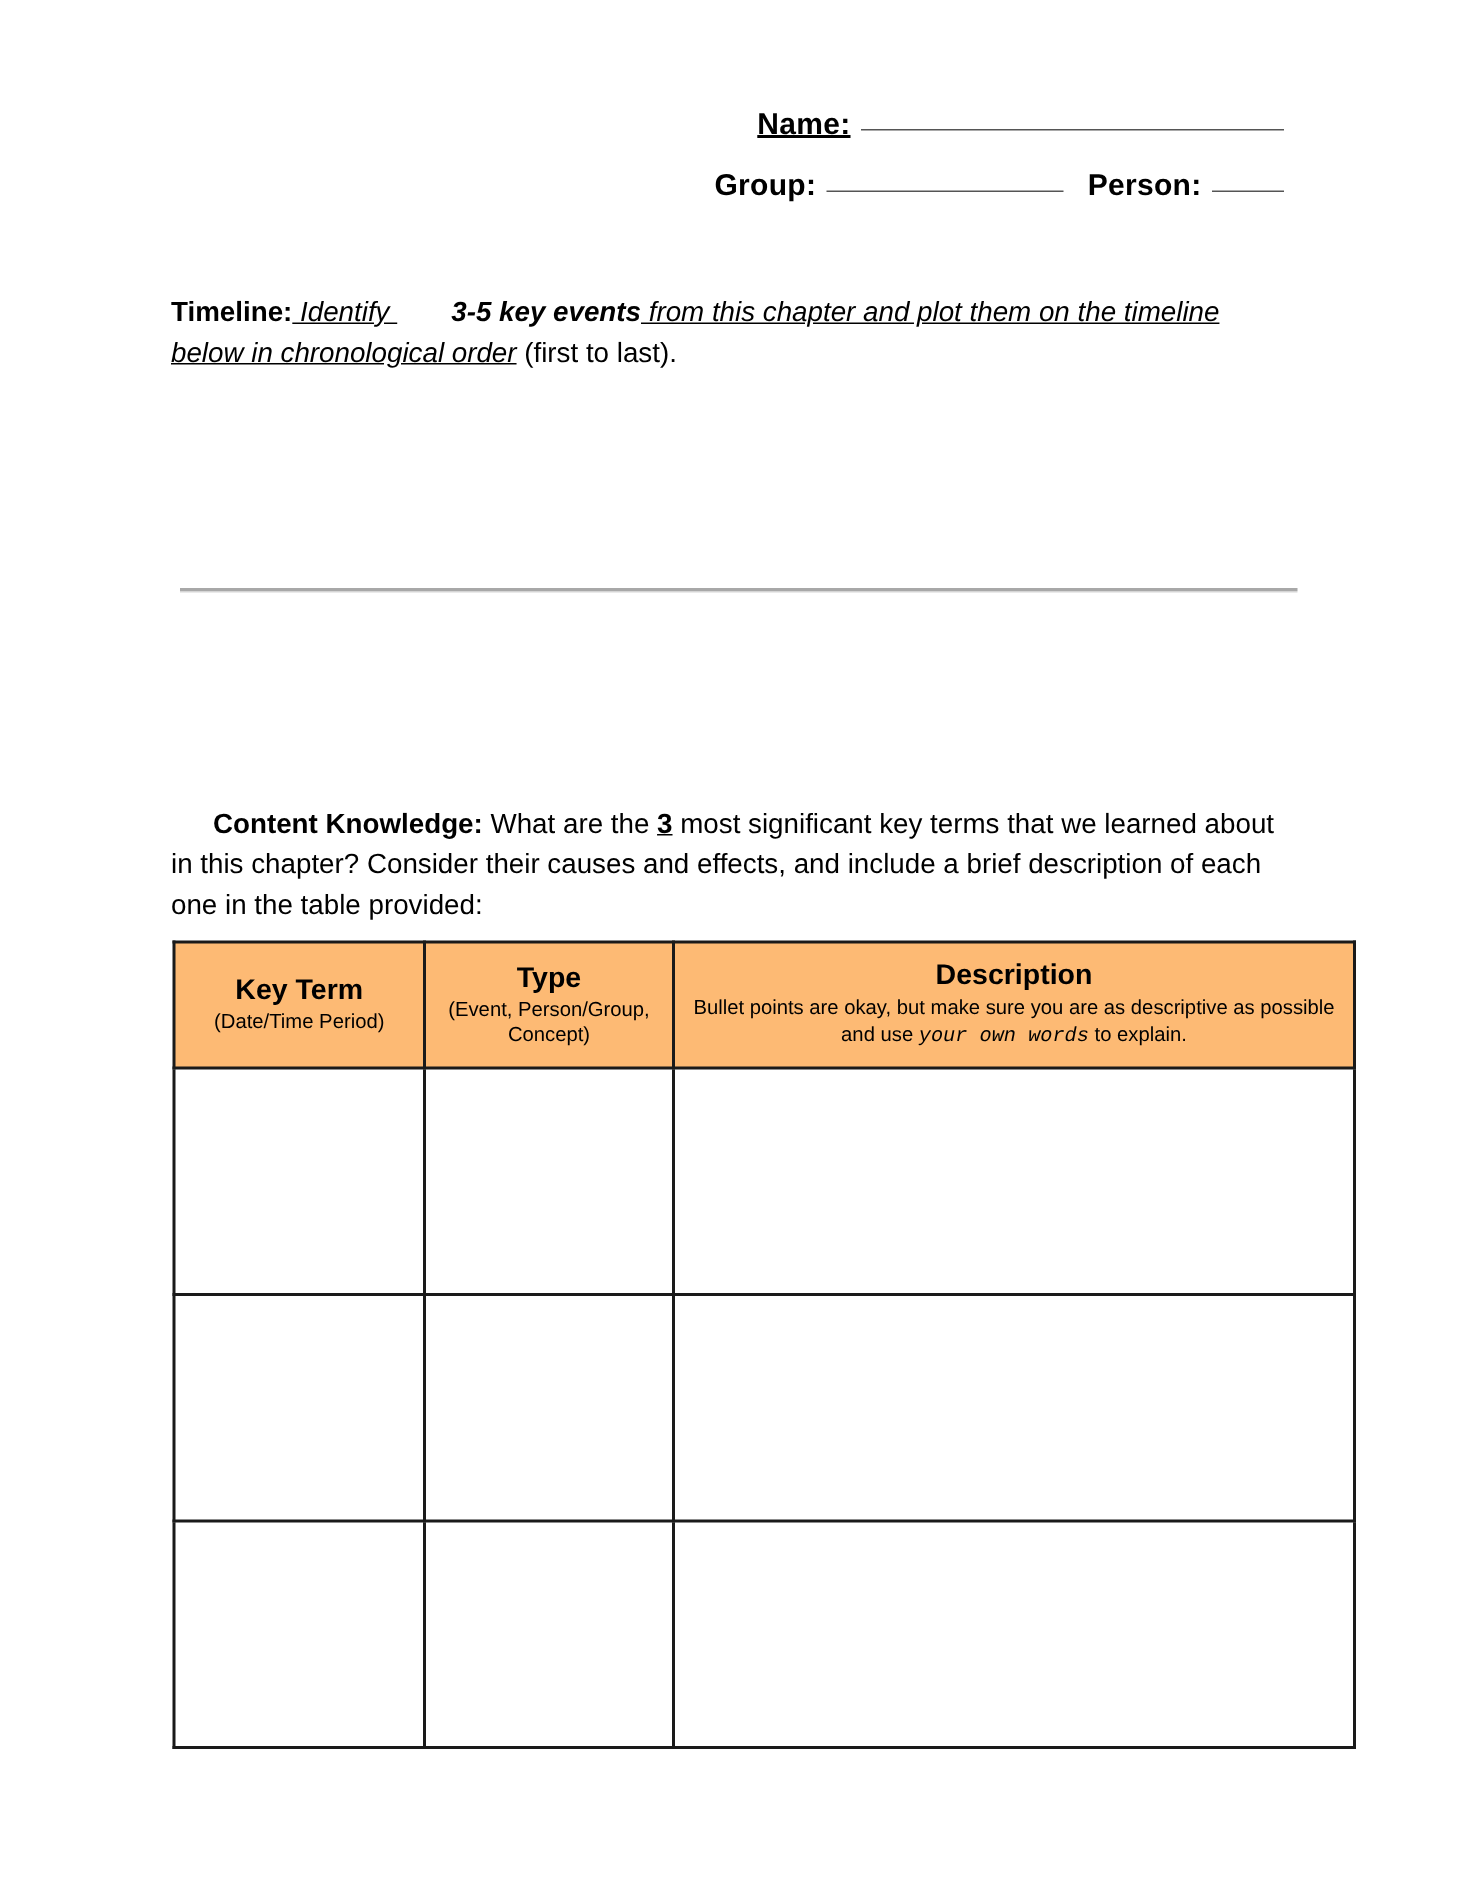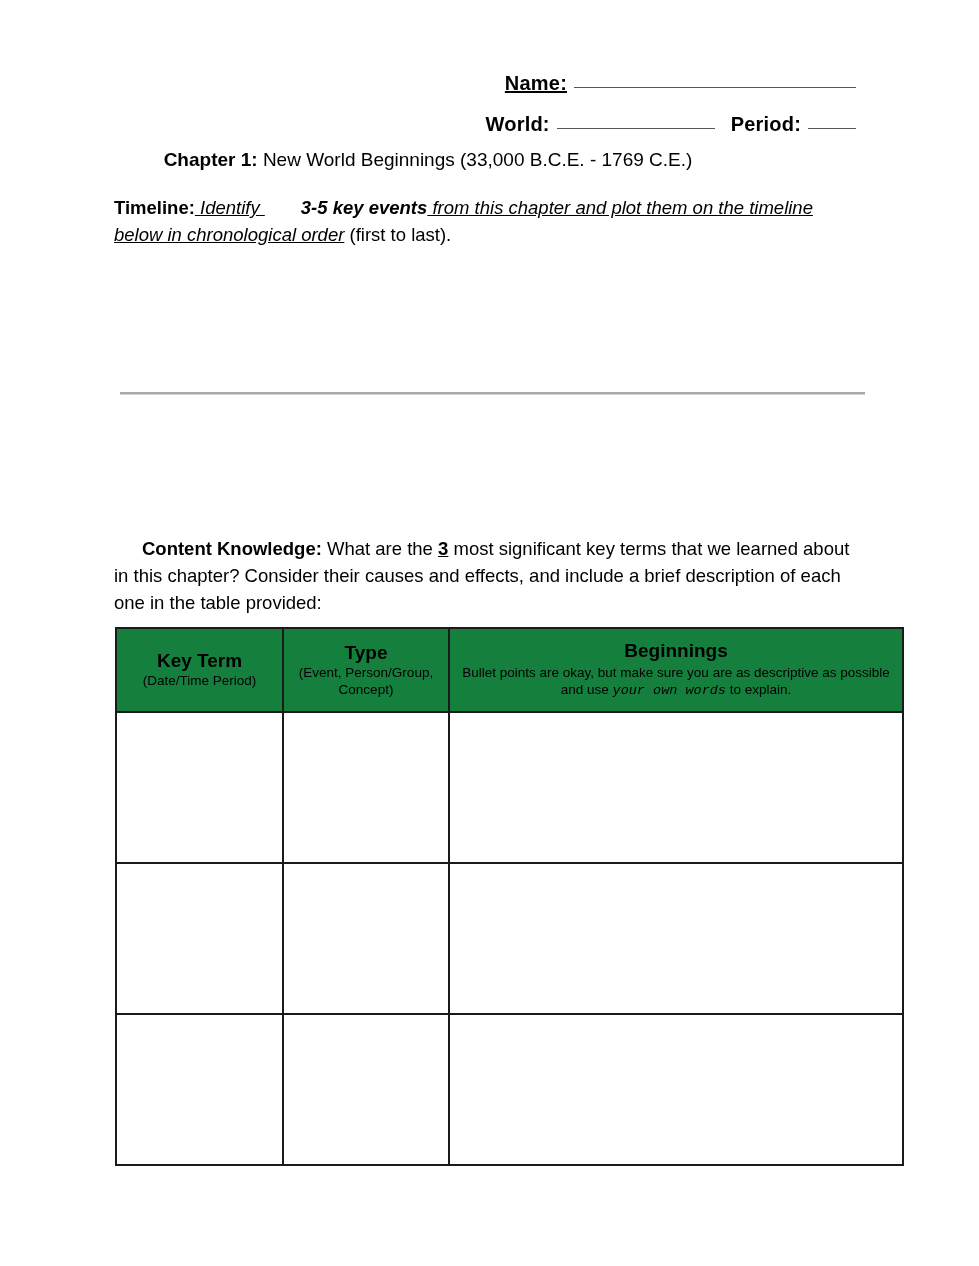--- a/index.html
+++ b/index.html
@@ -116,21 +116,21 @@
     border-collapse: collapse;
     table-layout: fixed;
   }
   .kt-table td, .kt-table th {
     border: 2px solid #1a1a1a;
     padding: 0;
     vertical-align: middle;
     text-align: center;
   }
   .kt-table thead th {
-    background: #15803d;
+    background: #fdba74;
     height: 74px;
     padding: 4px 5px;
     font-weight: normal;
   }
   .col-term { width: 155px; }
   .col-type { width: 154px; margin-left: 42px; }
   .col-desc { width: 442px; }
 
   .hd-title {
     display: block;
@@ -159,26 +159,23 @@
 </head>
 <body>
 
 <div class="page">
 
   <div class="name-line">
     <span>Name:</span><span class="gap-sm"></span><span class="blank-rule rule-name"></span>
   </div>
 
   <div class="date-line">
-    <span>World:</span><span class="gap-sm"></span><span class="blank-rule rule-date"></span><span class="gap-md"></span><span>Period:</span><span class="gap-sm"></span><span class="blank-rule rule-period"></span>
-  </div>
-
-  <div class="chapter-line">
-    <span class="lbl">Chapter 1:</span><span> New World Beginnings (33,000 B.C.E. - 1769 C.E.)</span>
-  </div>
+    <span>Group:</span><span class="gap-sm"></span><span class="blank-rule rule-date"></span><span class="gap-md"></span><span>Person:</span><span class="gap-sm"></span><span class="blank-rule rule-period"></span>
+  </div>
+
 
   <div class="timeline-block">
     <span class="lbl">Timeline:</span><span class="ital"> Identify </span><span class="ital-bold">3-5 key events</span><span class="ital"> from this chapter and plot them on the timeline below in chronological order</span><span> (first to last).</span>
   </div>
 
   <div class="timeline-rule"></div>
 
   <div class="content-block">
     <span class="lbl">Content Knowledge:</span><span>  What are the </span><span class="u3">3</span><span> most significant key terms that we learned about in this chapter? Consider their causes and effects, and include a brief description of each one in the table provided:</span>
   </div>
@@ -188,21 +185,21 @@
       <tr>
         <th class="col-term">
           <span class="hd-title">Key Term</span>
           <span class="hd-sub">(Date/Time Period)</span>
         </th>
         <th class="col-type">
           <span class="hd-title">Type</span>
           <span class="hd-sub">(Event, Person/Group, Concept)</span>
         </th>
         <th class="col-desc">
-          <span class="hd-title">Beginnings</span>
+          <span class="hd-title">Description</span>
           <span class="hd-sub-desc"><span>Bullet points are okay, but make sure you are as descriptive as possible and use </span><span class="ital">your own words</span><span> to explain.</span></span>
         </th>
       </tr>
     </thead>
     <tbody>
       <tr>
         <td></td>
         <td></td>
         <td></td>
       </tr>

